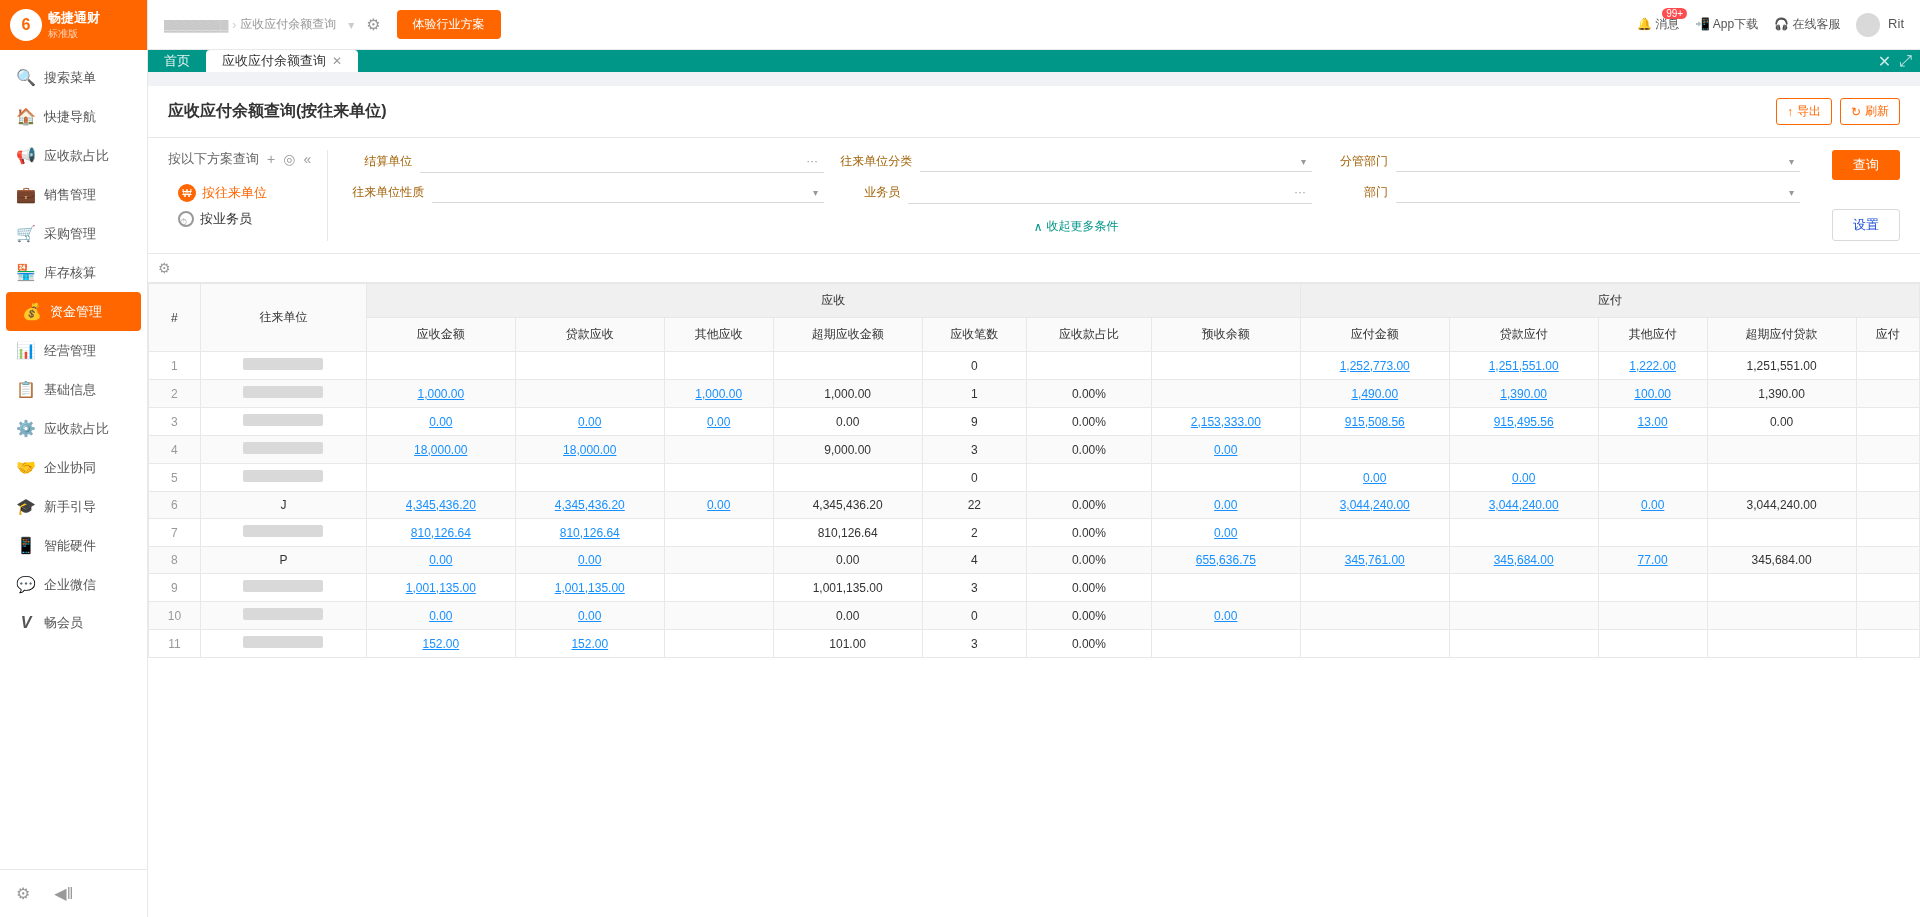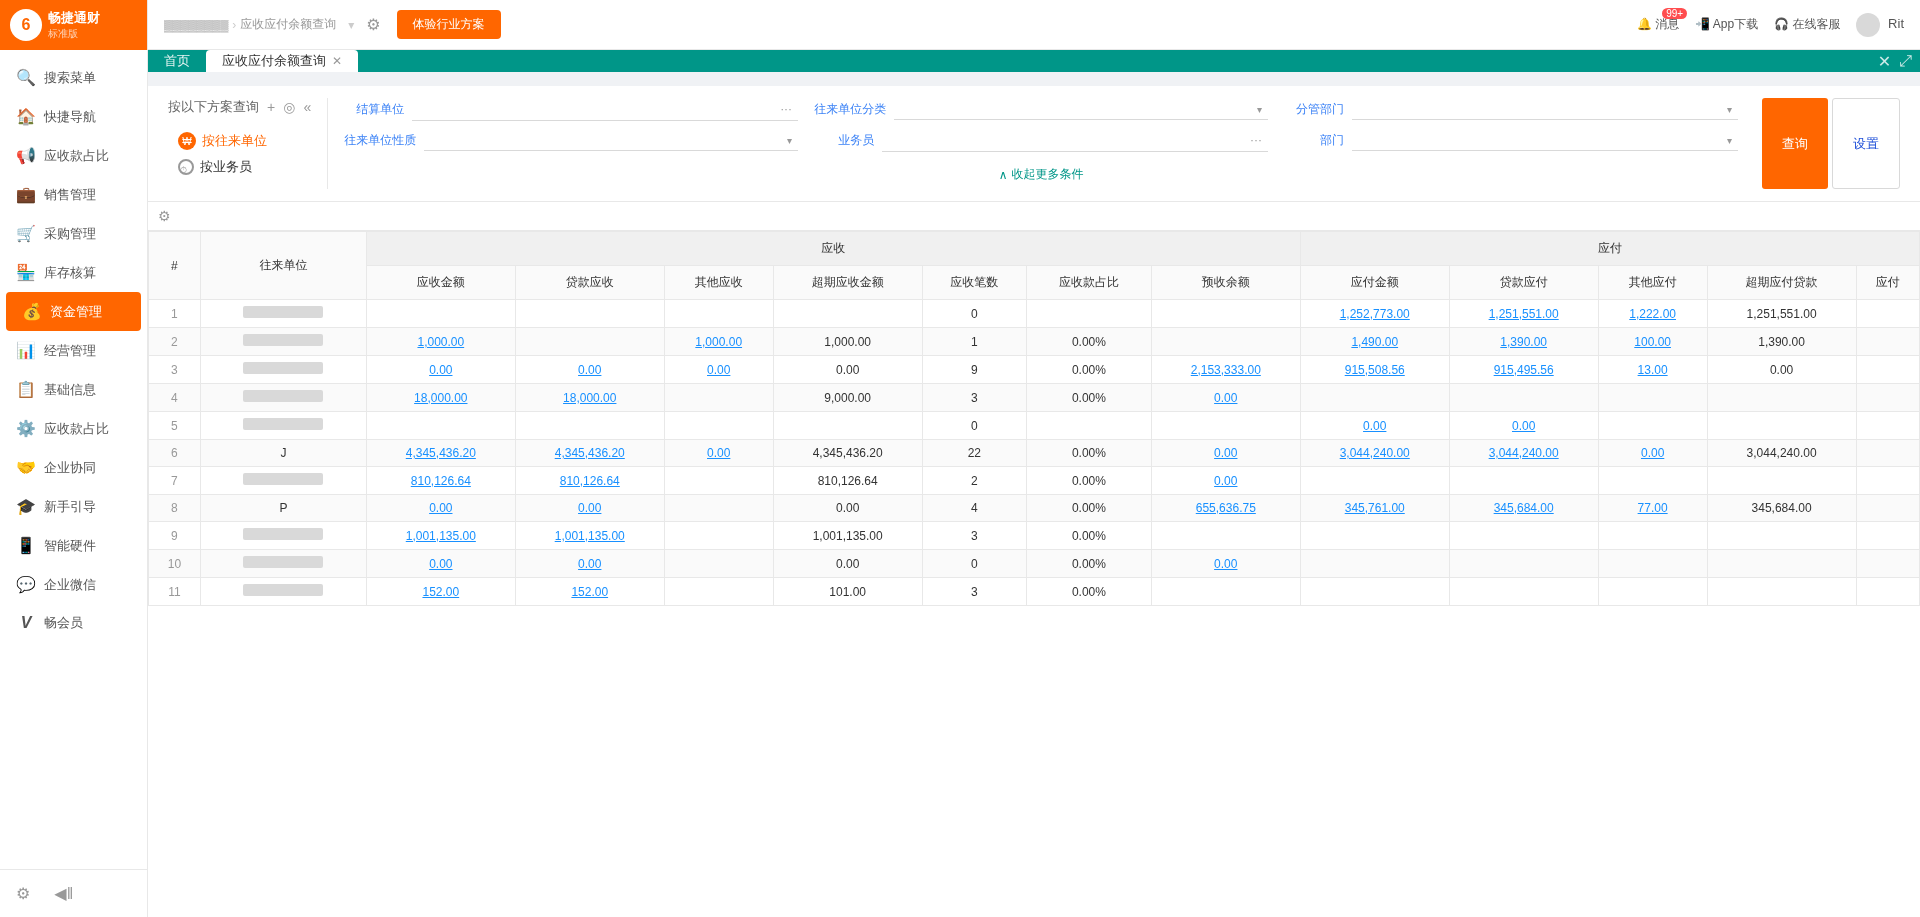--- a/index.html
+++ b/index.html
@@ -109,21 +109,21 @@
     .filter-option-circle {
       width: 16px; height: 16px; border-radius: 50%; border: 2px solid #999;
     }
 
     .filter-grid {
       display: grid; grid-template-columns: 1fr 1fr 1fr; gap: 8px 16px;
     }
     .filter-row {
       display: flex; align-items: center; gap: 8px;
     }
-    .filter-field-label { color: #3b82f6; font-size: 12px; white-space: nowrap; min-width: 60px; text-align: right; }
+    .filter-field-label { color: #a16207; font-size: 12px; white-space: nowrap; min-width: 60px; text-align: right; }
     .filter-input {
       flex: 1; border: none; border-bottom: 1px solid #d9d9d9; padding: 4px 6px;
       font-size: 12px; outline: none; min-width: 0;
     }
     .filter-select-wrapper {
       flex: 1; display: flex; align-items: center; border-bottom: 1px solid #d9d9d9;
       padding: 4px 6px; cursor: pointer; min-width: 0;
     }
     .filter-select-text { flex: 1; font-size: 12px; color: #ccc; }
     .filter-chevron { color: #999; font-size: 10px; }
@@ -154,21 +154,21 @@
     tbody tr:nth-child(even) { background: #fafafa; }
     tbody td {
       border: 1px solid #e8e8e8; padding: 6px 8px; text-align: center; color: #333;
       white-space: nowrap;
     }
     tbody td.link { color: #1890ff; cursor: pointer; text-decoration: underline; }
     .row-num { color: #999; }
 
     
     .query-buttons {
-      display: flex; gap: 4px; margin-left: 8px; justify-content: space-between;
+      display: flex; flex-direction: column; gap: 4px; margin-left: 8px; justify-content: space-between;
     }
     .query-btn {
       padding: 6px 20px; border: none; border-radius: 3px; cursor: pointer; font-size: 13px;
     }
     .query-btn.primary { background: #ff6600; color: #fff; }
     .query-btn.secondary { background: #fff; color: #1d4ed8; border: 1px solid #d9d9d9; }
   </style>
 </head>
 <body>
 
@@ -287,23 +287,36 @@
     <span class="tab-close">✕</span>
   </div>
   <div class="tab-bar-right">
     <span class="tab-bar-icon">✕</span>
     <span class="tab-bar-icon">⤢</span>
   </div>
 </div>
 
 <div class="main-content">
 
+  <div class="page-header">
+    <h1 class="page-title">应收应付余额查询(按往来单位)</h1>
+    <div class="page-actions">
+      <button class="action-btn">
+        <span>↑</span>
+        <span>导出</span>
+      </button>
+      <button class="action-btn">
+        <span>↻</span>
+        <span>刷新</span>
+      </button>
+    </div>
+  </div>
 
   <div class="filter-section">
-    <div style="display:flex; gap:16px;">
+    <div style="display:flex; gap:24px;">
 
       <div style="display:flex; flex-direction:column; min-width:160px; border-right:1px solid #e8e8e8; padding-right:16px;">
         <div class="filter-toolbar">
           <span class="filter-label">按以下方案查询</span>
           <span class="filter-icon-btn">+</span>
           <span class="filter-icon-btn">◎</span>
           <span class="filter-icon-btn">«</span>
         </div>
         <div class="filter-option active">
           <div class="filter-option-dot">

